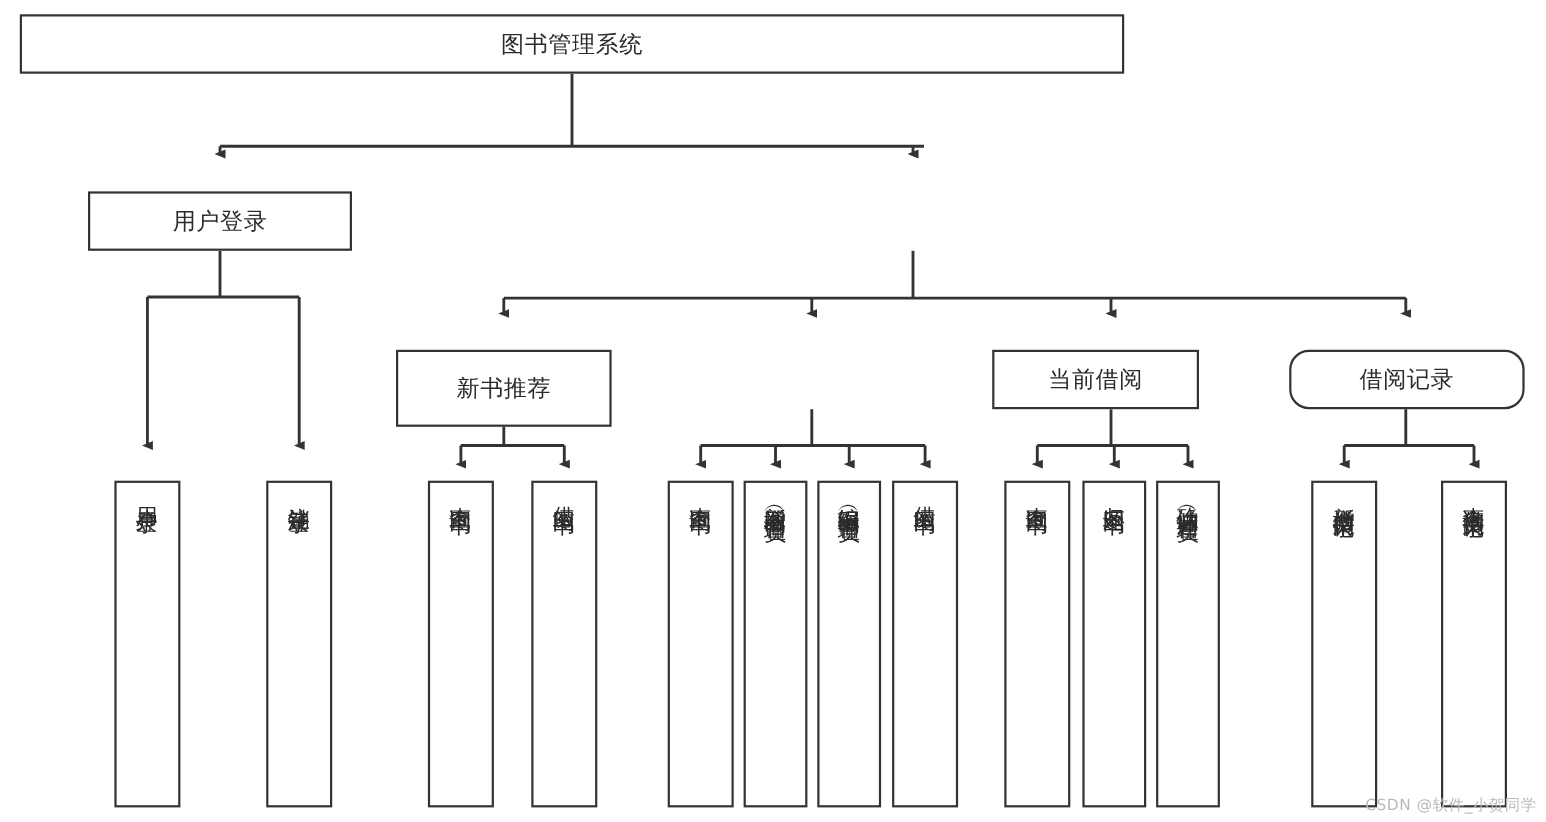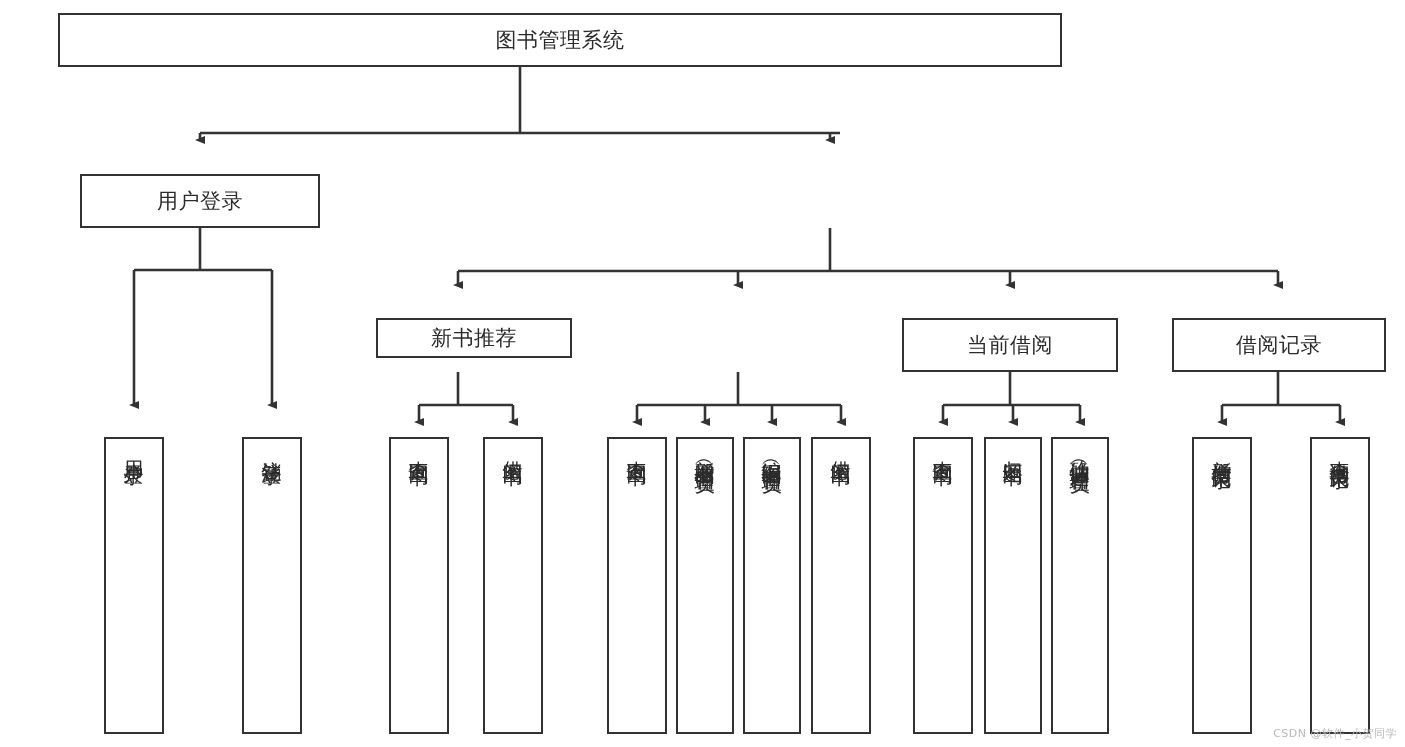--- a/index.html
+++ b/index.html
@@ -54,21 +54,21 @@
     writing-mode: vertical-rl;
     text-orientation: upright;
     font-size: 20px;
     letter-spacing: 2px;
     line-height: 1;
   }
   #watermark {
     position: absolute;
     right: 8px;
     bottom: 6px;
-    font-size: 11px;
+    font-size: 14px;
     color: #b9b9b9;
     white-space: nowrap;
     letter-spacing: 0.5px;
     pointer-events: none;
     margin-left: 20px;
   }
 </style>
 </head>
 <body>
 
@@ -117,35 +117,35 @@
       <path d="M1013,405 L1013,422" marker-end="url(#arrow)"></path>
       <path d="M1080,405 L1080,422" marker-end="url(#arrow)"></path>
 
       <path d="M1278,372 L1278,405"></path>
       <path d="M1222,405 L1340,405"></path>
       <path d="M1222,405 L1222,422" marker-end="url(#arrow)"></path>
       <path d="M1340,405 L1340,422" marker-end="url(#arrow)"></path>
     </g>
   </svg>
 
-  <div class="node horizontal" style="left:18px; top:13px; width:1004px; height:54px;margin-left:40px;">
+  <div class="node horizontal" style="left:18px; top:13px; width:1004px; height:54px;">
     <span class="node-label">图书管理系统</span>
   </div>
 
   <div class="node horizontal" style="left:80px; top:174px; width:240px; height:54px;">
     <span class="node-label">用户登录</span>
   </div>
 
-  <div class="node horizontal" style="left:360px; top:318px; width:196px; height:40px;margin-left:16px;">
+  <div class="node horizontal" style="left:360px; top:318px; width:196px; height:70px;">
     <span class="node-label">新书推荐</span>
   </div>
-  <div class="node horizontal" style="left:902px; top:318px; width:216px; height:54px;">
+  <div class="node horizontal" style="left:902px; top:318px; width:188px; height:54px;">
     <span class="node-label">当前借阅</span>
   </div>
-  <div class="node horizontal" style="left:1172px; top:318px; width:214px; height:54px;">
+  <div class="node horizontal" style="left:1172px; top:318px; width:214px; height:54px;border-radius:18px;">
     <span class="node-label">借阅记录</span>
   </div>
 
   <div class="node vertical" style="left:104px; top:437px; width:60px; height:297px;">
     <span class="node-label">用户登录</span>
   </div>
   <div class="node vertical" style="left:242px; top:437px; width:60px; height:297px;">
     <span class="node-label">注销登录</span>
   </div>
 

